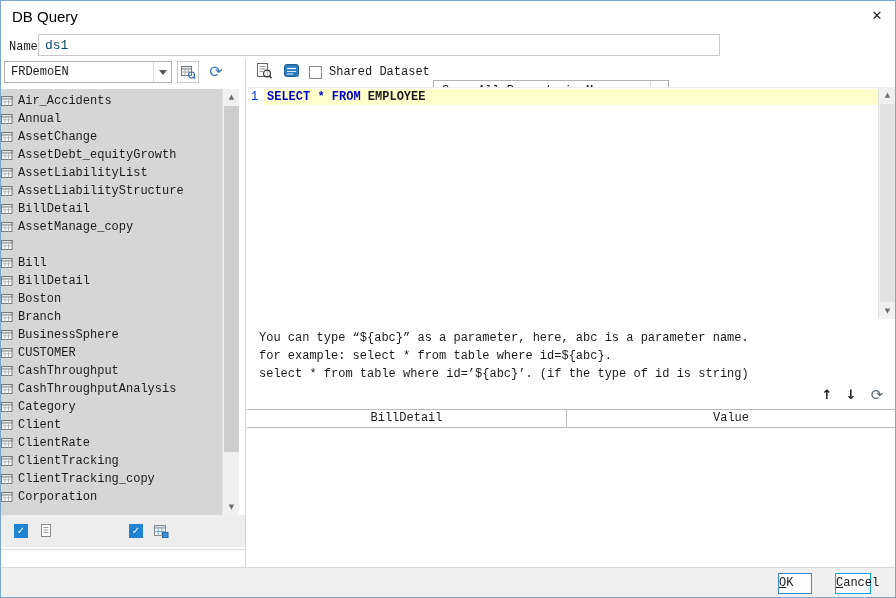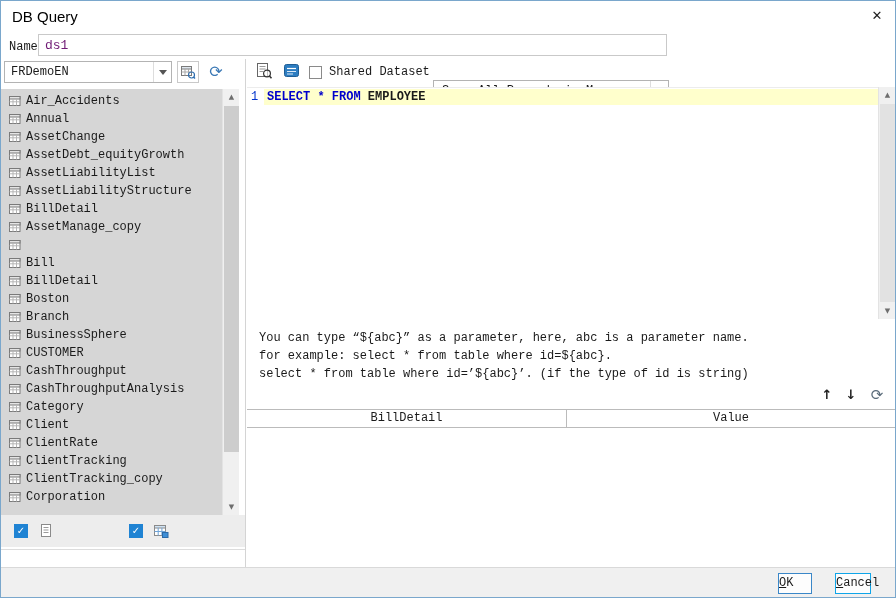--- a/index.html
+++ b/index.html
@@ -8,35 +8,35 @@
   .dialog { position:absolute; top:0; left:0; width:896px; height:598px; background:#fff; border:1px solid #7aa7cc; overflow:hidden; }
 
   
   .titlebar { position:absolute; top:0; left:0; right:0; height:30px; background:#fff; }
   .title-text { position:absolute; left:11px; top:7px; font-family:"Liberation Sans", sans-serif; font-size:15px; color:#000; }
   .close-btn { position:absolute; right:0; top:0; width:36px; height:30px; text-align:center; line-height:30px; cursor:pointer; }
   .close-btn span { font-family:"DejaVu Sans", sans-serif; font-size:13px; color:#222; }
 
   
   .name-label { position:absolute; left:8px; top:39px; font-size:12px; }
-  .name-input { position:absolute; left:37px; top:33px; width:629px; height:22px; border:1px solid #c9c9c9; padding:0 6px; font:13px "Liberation Mono", monospace; color:#701a75; background:#fff; }
+  .name-input { position:absolute; left:37px; top:33px; width:682px; height:22px; border:1px solid #c9c9c9; padding:0 6px; font:13px "Liberation Mono", monospace; color:#0c4a6e; background:#fff; }
 
   
   .conn-combo { position:absolute; left:3px; top:60px; width:168px; height:22px; border:1px solid #b3b3b3; background:#fff; cursor:pointer; }
   .conn-text { position:absolute; left:6px; top:3px; font-size:12px; }
   .combo-arrow { position:absolute; right:0; top:0; width:18px; height:20px; border-left:1px solid #ddd; }
   .tri { position:absolute; left:50%; top:50%; margin:-2px 0 0 -4px; width:0; height:0; border-left:4px solid transparent; border-right:4px solid transparent; border-top:5px solid #555; }
   .icon-btn { position:absolute; top:60px; width:22px; height:22px; text-align:center; cursor:pointer; }
   .btn-structure { left:176px; border:1px solid #c9c9c9; padding-top:2px; }
   .btn-refresh { left:204px; }
   .refresh-glyph { font-family:"DejaVu Sans", sans-serif; font-size:16px; color:#3a78b5; line-height:22px; }
 
   
   .table-list { position:absolute; left:0; top:88px; width:238px; height:426px; background:#d6d6d6; overflow:hidden; padding-top:3px; }
-  .list-item { height:18px; display:flex; align-items:center; padding-left:8px; cursor:default; }
+  .list-item { height:18px; display:flex; align-items:center; padding-left:0; cursor:default; }
   .tbl-icon { width:12px; height:12px; margin-right:5px; flex:0 0 12px; }
   .list-label { font-size:12px; white-space:nowrap; }
 
   
   .v-scrollbar { position:absolute; width:17px; background:#f0f0f0; border-left:1px solid #e3e3e3; }
   .list-sb { left:221px; top:88px; height:426px; }
   .ed-sb { right:0; top:86px; height:232px; }
   .sb-arrow { position:absolute; left:0; width:17px; height:16px; text-align:center; line-height:16px; font-size:7px; color:#6e6e6e; font-family:"DejaVu Sans", sans-serif; cursor:pointer; }
   .sb-up { top:0; } .sb-down { bottom:0; }
   .sb-thumb { position:absolute; left:1px; width:15px; background:#cdcdcd; cursor:pointer; }

